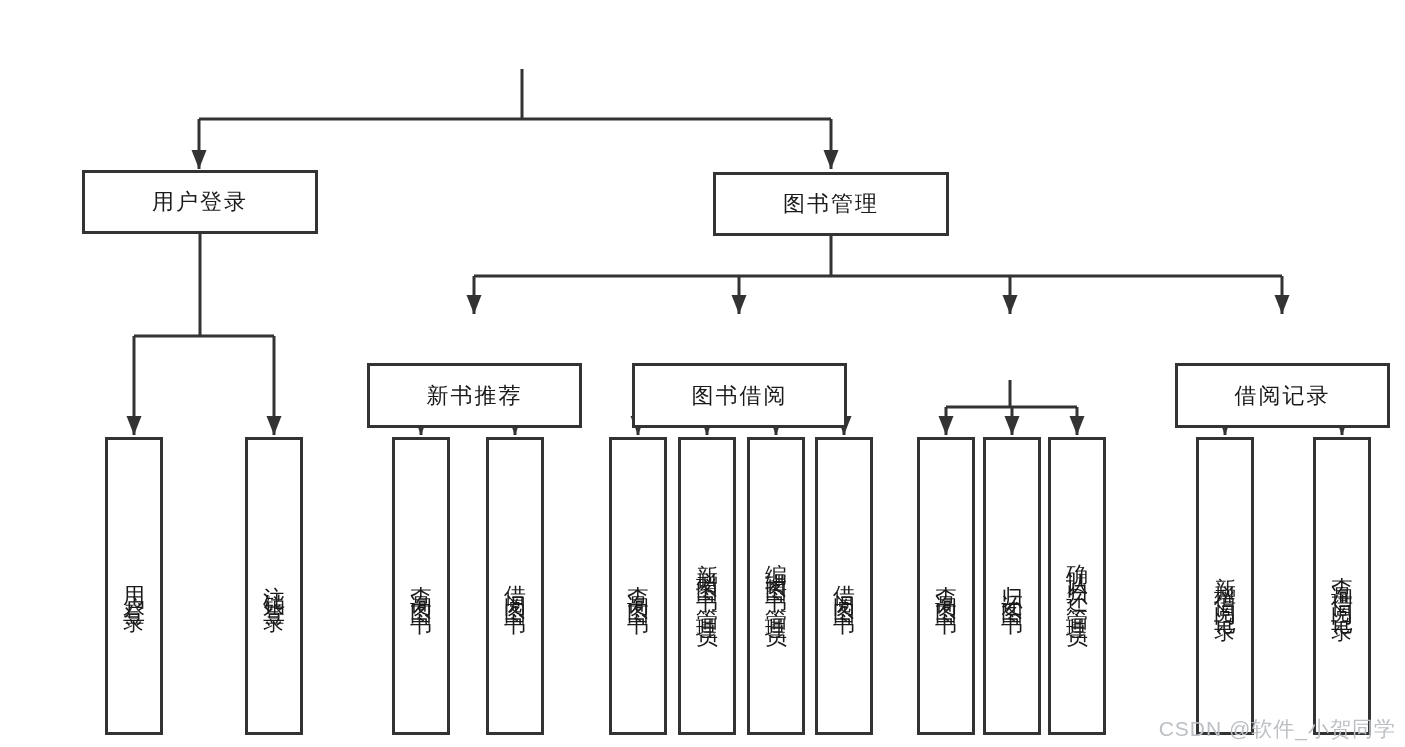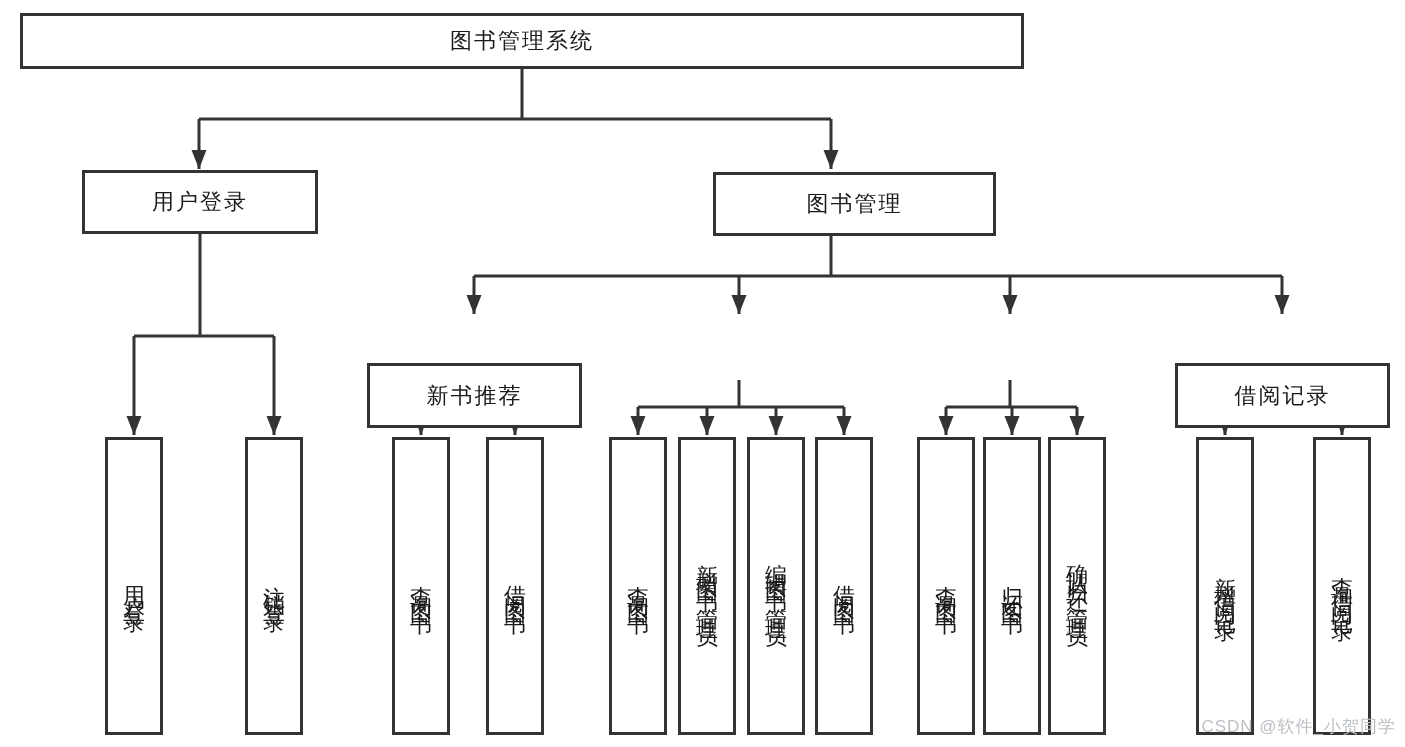--- a/index.html
+++ b/index.html
@@ -12,29 +12,29 @@
   }
   .stage svg{position:absolute;left:0;top:0;}
   .node{
     position:absolute;background:#ffffff;border:3px solid var(--border);
     box-sizing:border-box;display:flex;align-items:center;justify-content:center;
     color:var(--text);
   }
   .hnode{font-size:22px;letter-spacing:2px;white-space:nowrap;}
   .root{left:20px;top:13px;width:1004px;height:56px;}
   .l2a{left:82px;top:170px;width:236px;height:64px;}
-  .l2b{left:713px;top:172px;width:283px;height:64px;}
+  .l2b{left:713px;top:172px;width:236px;height:64px;}
   .l3{top:315px;width:215px;height:65px;margin-top:48px;}
   .leaf{top:437px;width:58px;height:298px;}
   .vtext{
     writing-mode:vertical-rl;text-orientation:mixed;
     font-size:22px;letter-spacing:9px;line-height:1;white-space:nowrap;
   }
   .watermark{
-    position:absolute;right:9px;top:715px;font-size:17px;letter-spacing:1px;
+    position:absolute;right:9px;top:715px;font-size:21px;letter-spacing:1px;
     color:#bcc0c4;white-space:nowrap;
   }
 </style>
 </head>
 <body>
 
 <div class="stage">
 
   <svg width="1405" height="747" viewBox="0 0 1405 747">
     <defs>
@@ -86,33 +86,33 @@
       </g>
 
       <g>
         <path d="M1282,380 V407 M1225,407 H1342"></path>
         <path d="M1225,407 V435" marker-end="url(#arw)"></path>
         <path d="M1342,407 V435" marker-end="url(#arw)"></path>
       </g>
     </g>
   </svg>
 
-  <div class="node hnode root">
-    <span>图书管理系统</span>
-  </div>
 
   <div class="node hnode l2a">
     <span>用户登录</span>
   </div>
   <div class="node hnode l2b">
     <span>图书管理</span>
   </div>
 
   <div class="node hnode l3" style="left:367px">
     <span>新书推荐</span>
+  </div>
+  <div class="node hnode l3" style="left:632px">
+    <span>图书借阅</span>
   </div>
   <div class="node hnode l3" style="left:1175px">
     <span>借阅记录</span>
   </div>
 
   <div class="node leaf" style="left:105px">
     <span class="vtext">用户登录</span>
   </div>
   <div class="node leaf" style="left:245px">
     <span class="vtext">注销登录</span>

